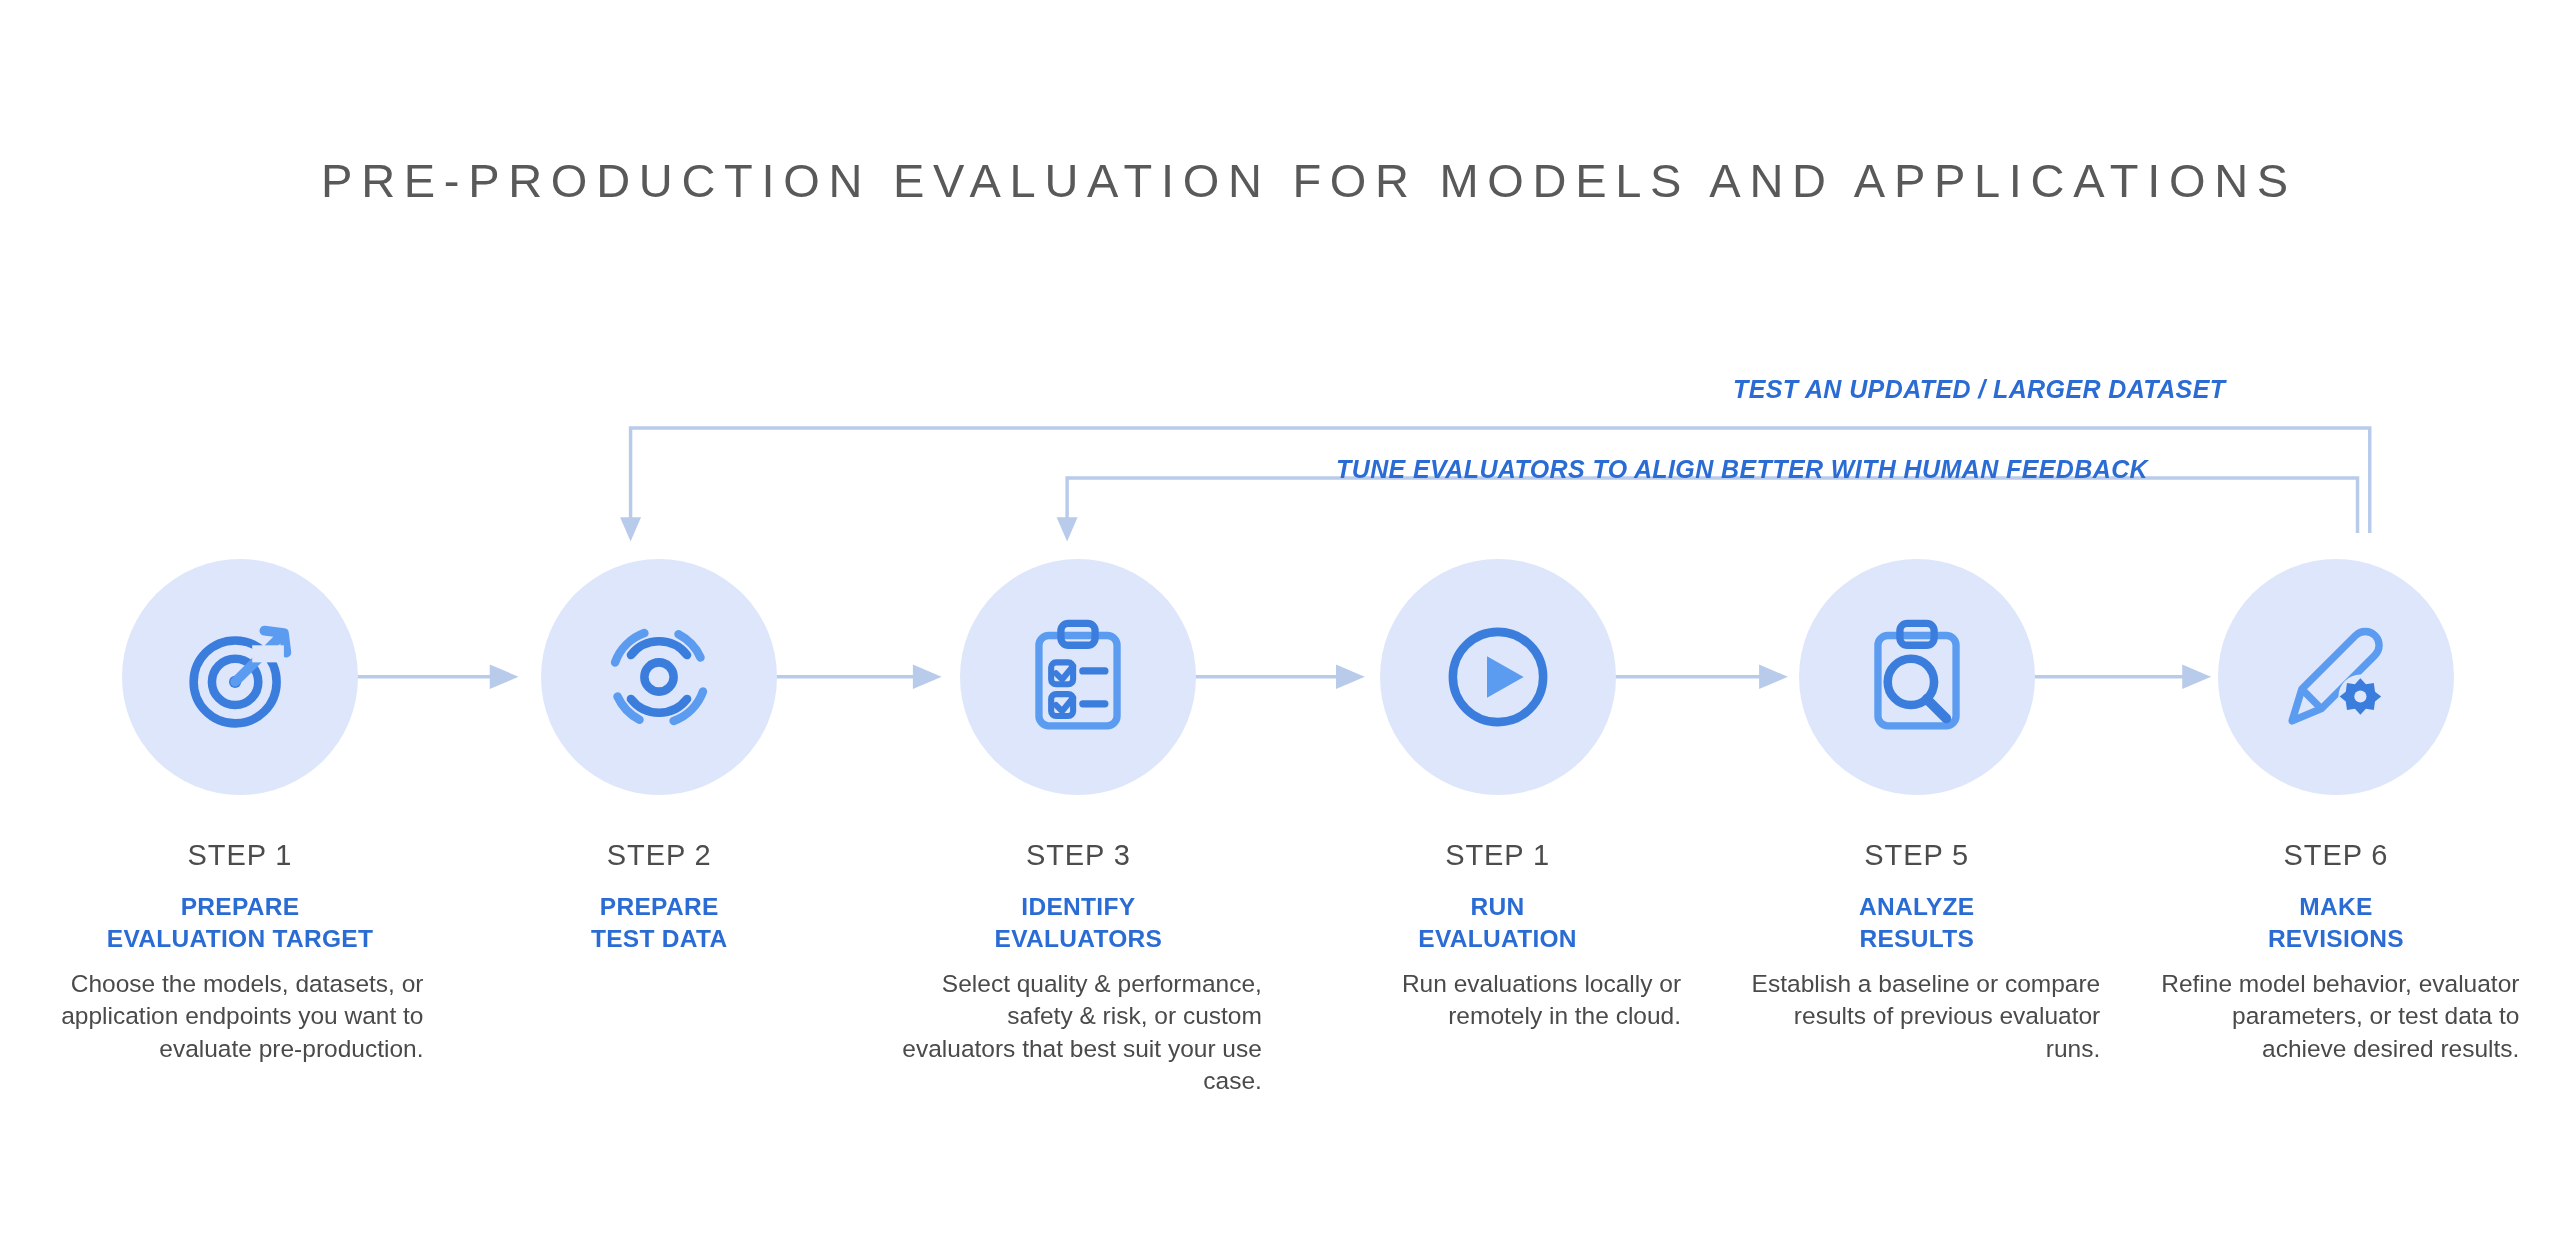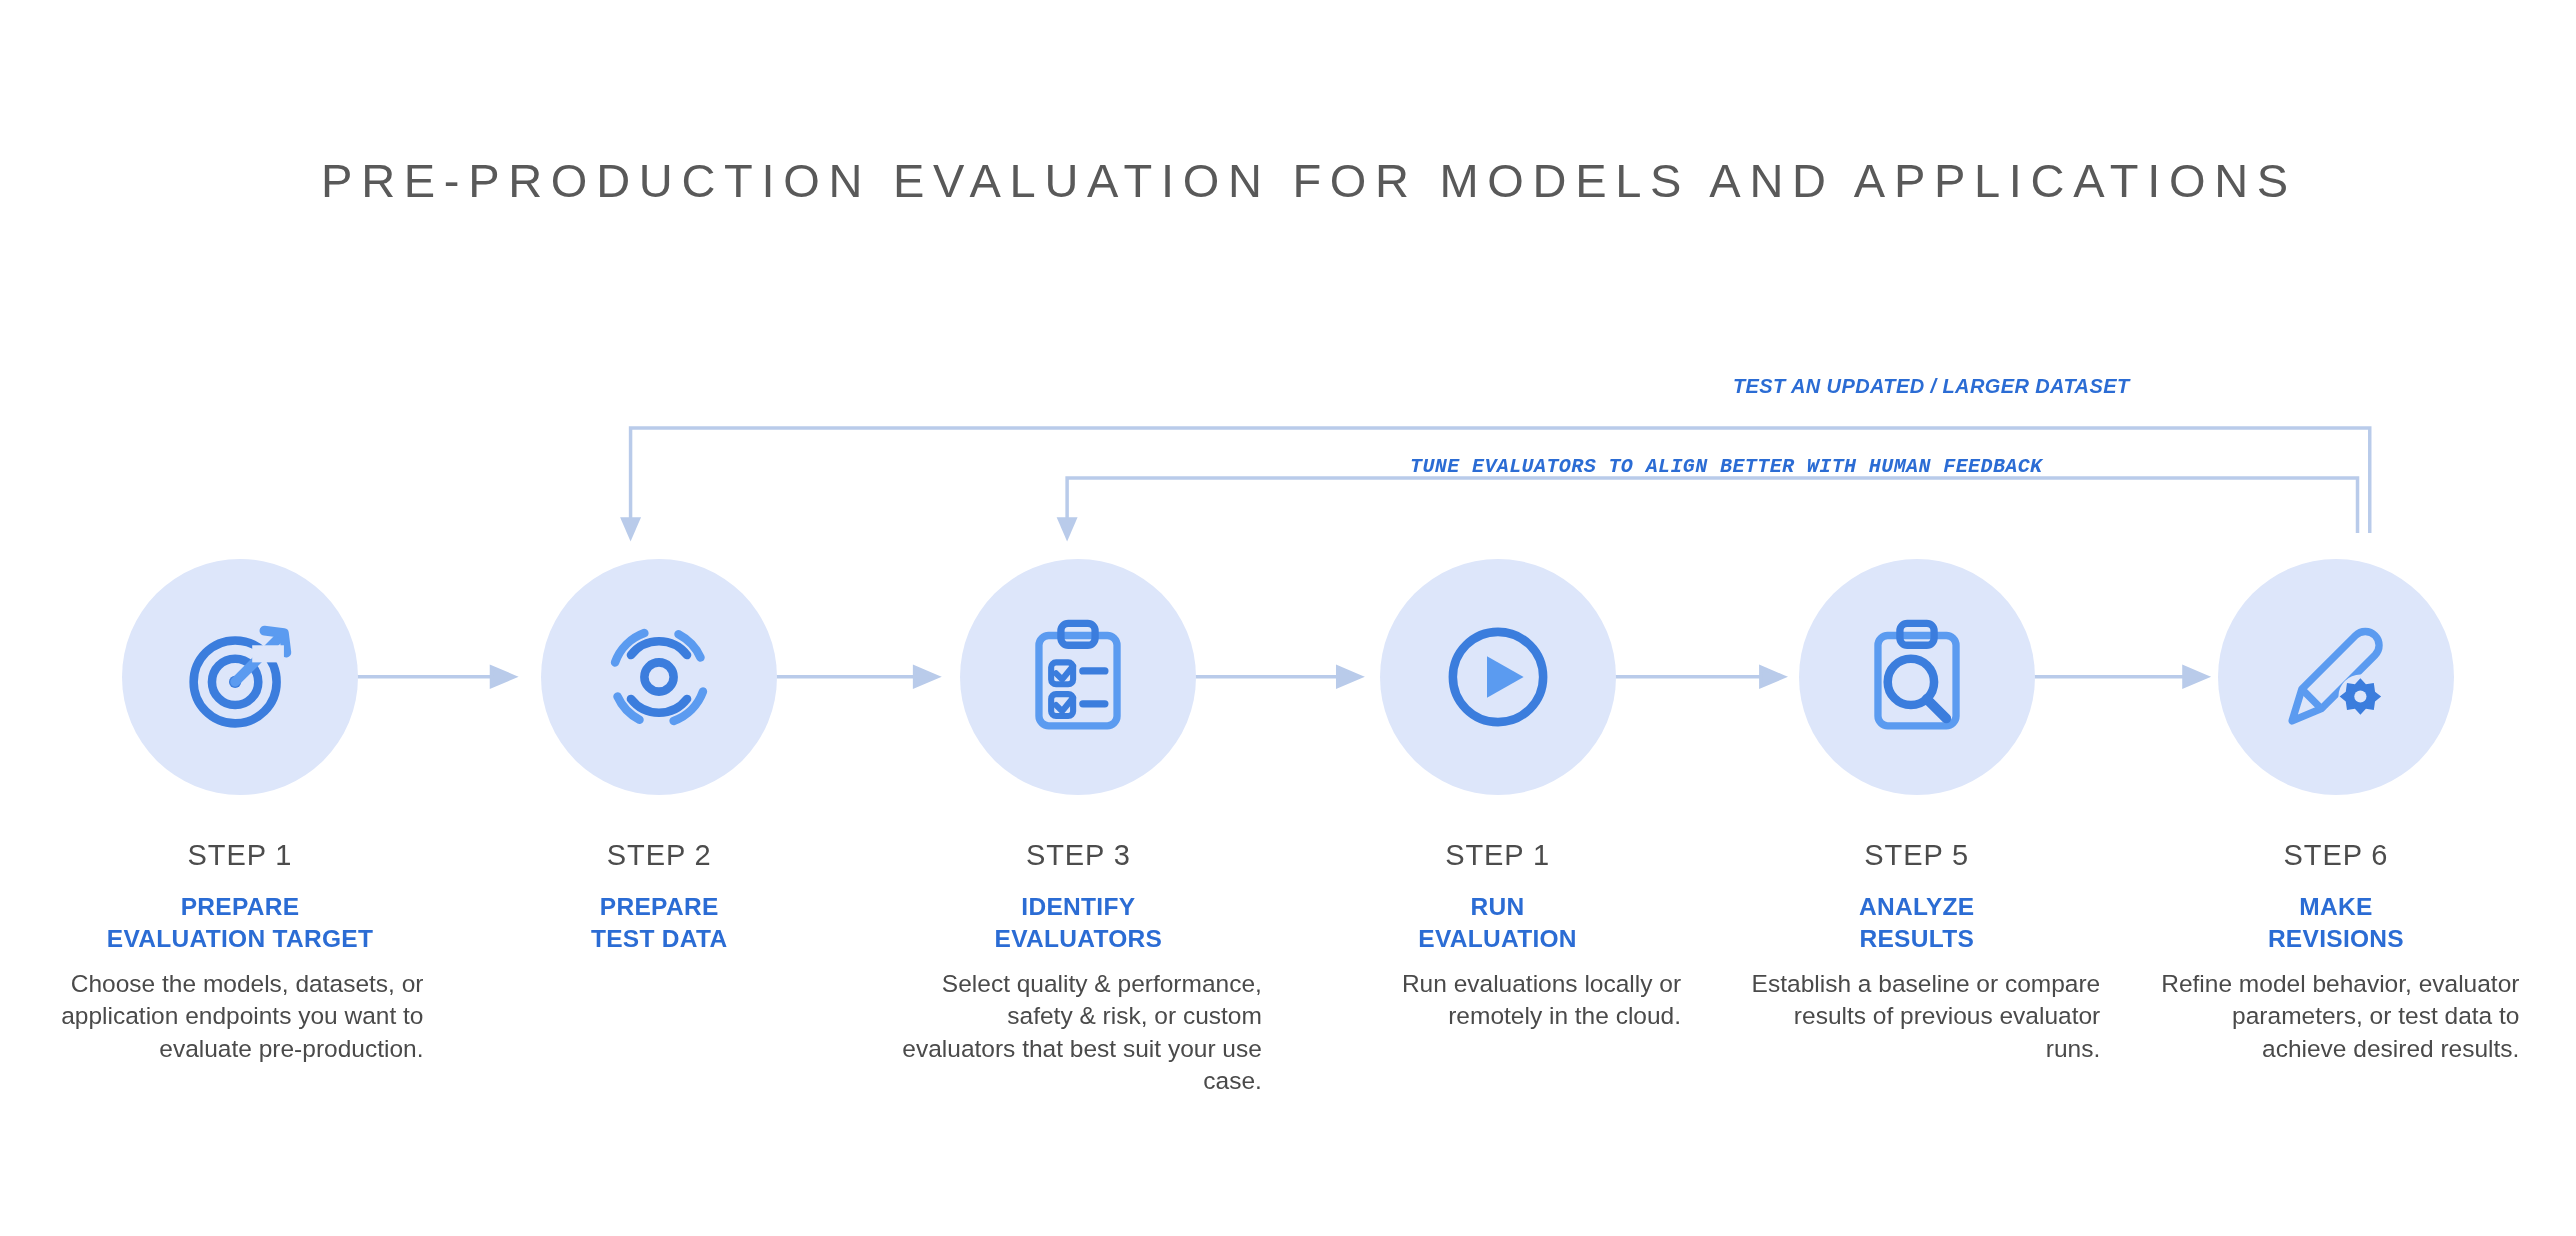--- a/index.html
+++ b/index.html
@@ -40,21 +40,21 @@
   .feedback-svg {
     position: absolute;
     top: 367px;
     left: 0;
     width: 2576px;
     height: 227px;
     overflow: visible;
   }
   .fb-label {
     position: absolute;
-    font-size: 20px;
+    font-size: 25px;
     font-weight: bold;
     font-style: italic;
     color: #2b6cd4;
     letter-spacing: 0.4px;
     white-space: nowrap;
   }
 
   
   .steps {
     position: absolute;
@@ -128,21 +128,21 @@
   <svg class="feedback-svg" viewBox="0 0 2950 260" width="2576" height="227" xmlns="http://www.w3.org/2000/svg">
 
     <path d="M 2714 190 L 2714 70 L 722 70 L 722 182" fill="none" stroke="#b9cbea" stroke-width="4"></path>
     <polygon points="722,200 710,172 734,172" fill="#b9cbea"></polygon>
 
     <path d="M 2700 190 L 2700 127 L 1222 127 L 1222 182" fill="none" stroke="#b9cbea" stroke-width="4"></path>
     <polygon points="1222,200 1210,172 1234,172" fill="#b9cbea"></polygon>
   </svg>
 
   <div class="fb-label" style="top:375px; left:1733px;">TEST AN UPDATED / LARGER DATASET</div>
-  <div class="fb-label" style="top:455px; left:1410px;font-family:Liberation Mono, monospace;">TUNE EVALUATORS TO ALIGN BETTER WITH HUMAN FEEDBACK</div>
+  <div class="fb-label" style="top:455px; left:1336px;">TUNE EVALUATORS TO ALIGN BETTER WITH HUMAN FEEDBACK</div>
 
   <svg class="connectors" viewBox="0 0 2950 290" width="2576" height="253" xmlns="http://www.w3.org/2000/svg">
     <g stroke="#b9cbea" stroke-width="4" fill="#b9cbea">
       <line x1="373" y1="135" x2="568" y2="135"></line>
         <polygon points="588,135 562,124 562,146"></polygon>
       <line x1="858" y1="135" x2="1053" y2="135"></line>
         <polygon points="1073,135 1047,124 1047,146"></polygon>
       <line x1="1343" y1="135" x2="1538" y2="135"></line>
         <polygon points="1558,135 1532,124 1532,146"></polygon>
       <line x1="1828" y1="135" x2="2023" y2="135"></line>

